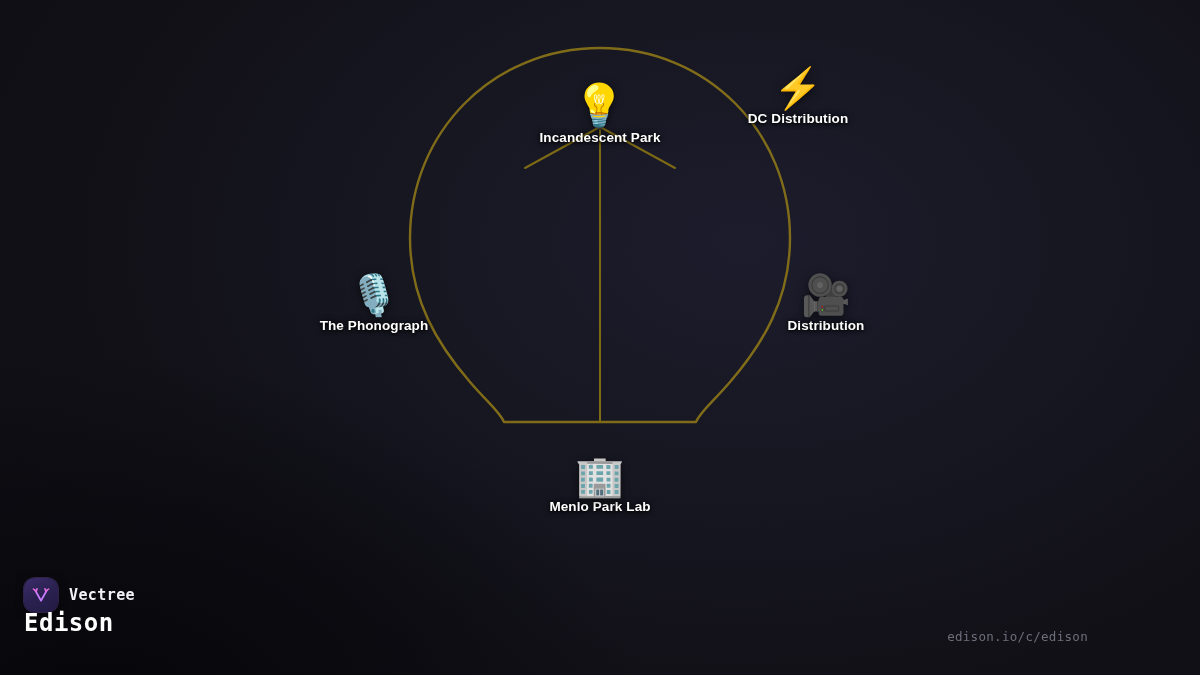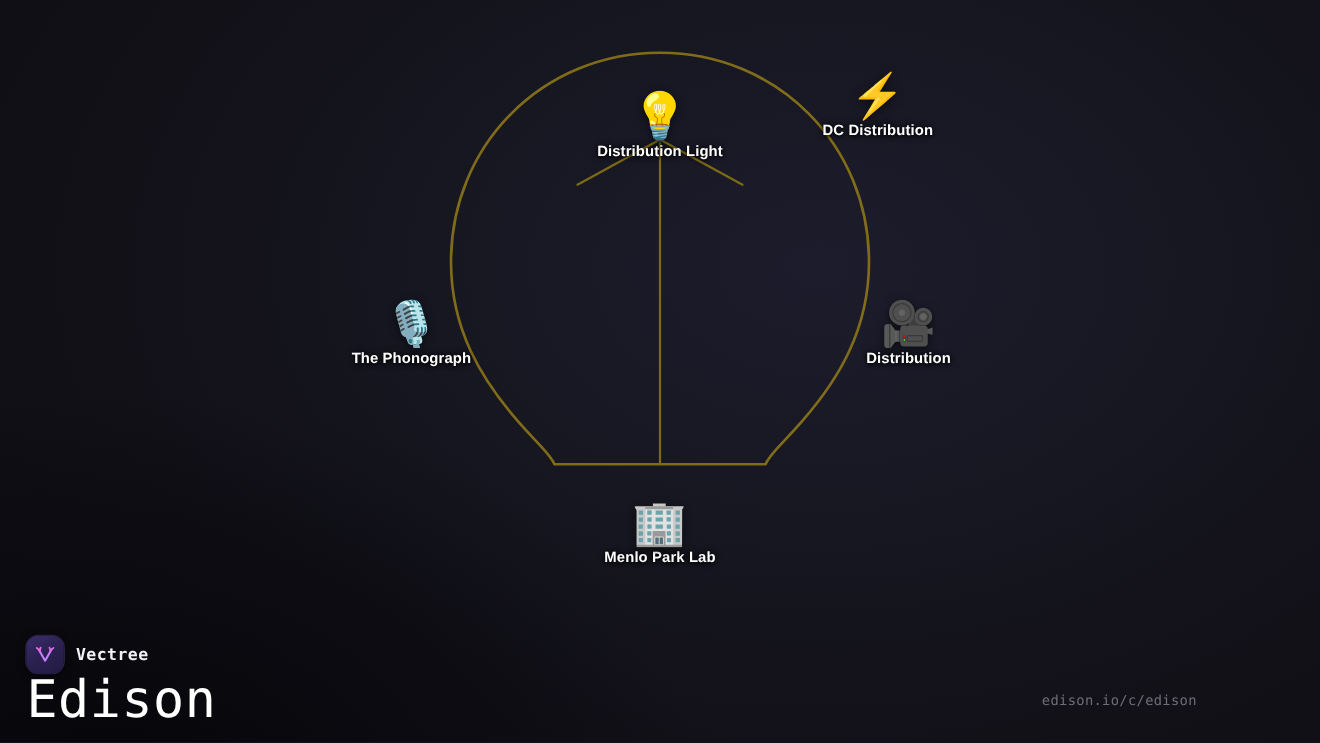--- a/index.html
+++ b/index.html
@@ -65,21 +65,21 @@
     display:flex; align-items:center; justify-content:center;
   }
   #brand-name {
     font-family:"DejaVu Sans Mono", monospace;
     font-size:15px; font-weight:bold;
     color:#f2f2f5; letter-spacing:0.4px;
   }
   #page-title {
     position:absolute; left:24px; top:54px;
     font-family:"DejaVu Sans Mono", monospace;
-    font-size:47px; font-weight:normal;
+    font-size:24px; font-weight:bold;
     color:#ffffff; letter-spacing:0.5px;
   }
   #footer-url {
     position:absolute; right:24px; bottom:31px;
     font-family:"DejaVu Sans Mono", monospace;
     font-size:12.5px;
     color:#6e6e7a; letter-spacing:0.3px;
   }
 </style>
 </head>
@@ -102,21 +102,21 @@
 
     <line x1="602" y1="128" x2="675" y2="168" stroke="#7d6a14" stroke-width="2" stroke-linecap="round"></line>
 
     <line x1="600" y1="130" x2="600" y2="422" stroke="#7d6a14" stroke-width="2" stroke-linecap="round"></line>
   </svg>
 
   <div id="vignette"></div>
 
   <div class="node root" style="left:600px; top:115px;">
     <div class="node-icon">💡</div>
-    <div class="node-label">Distribution Light</div>
+    <div class="node-label">Incandescent Park</div>
   </div>
 
   <div class="node" style="left:798px; top:97px;">
     <div class="node-icon">⚡</div>
     <div class="node-label">DC Distribution</div>
   </div>
 
   <div class="node" style="left:374px; top:304px;">
     <div class="node-icon">🎙️</div>
     <div class="node-label">The Phonograph</div>

